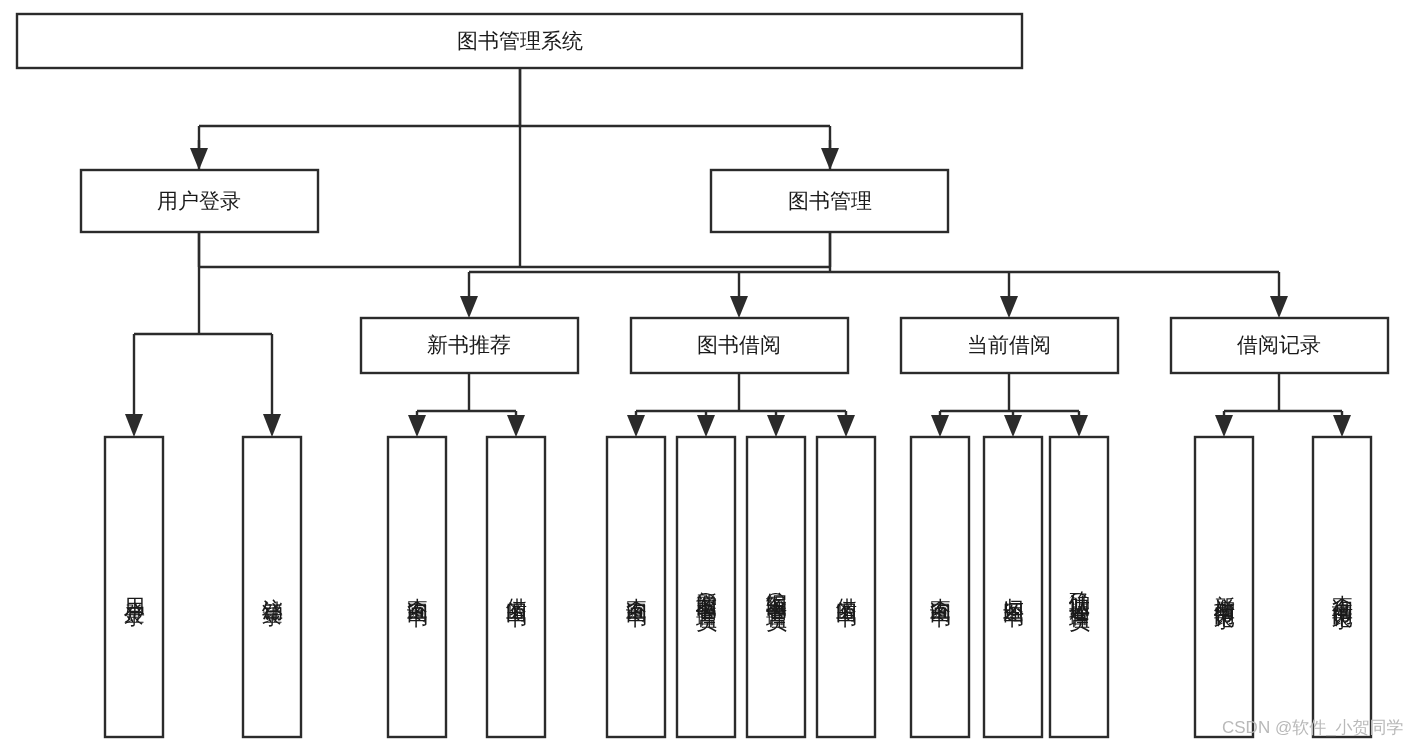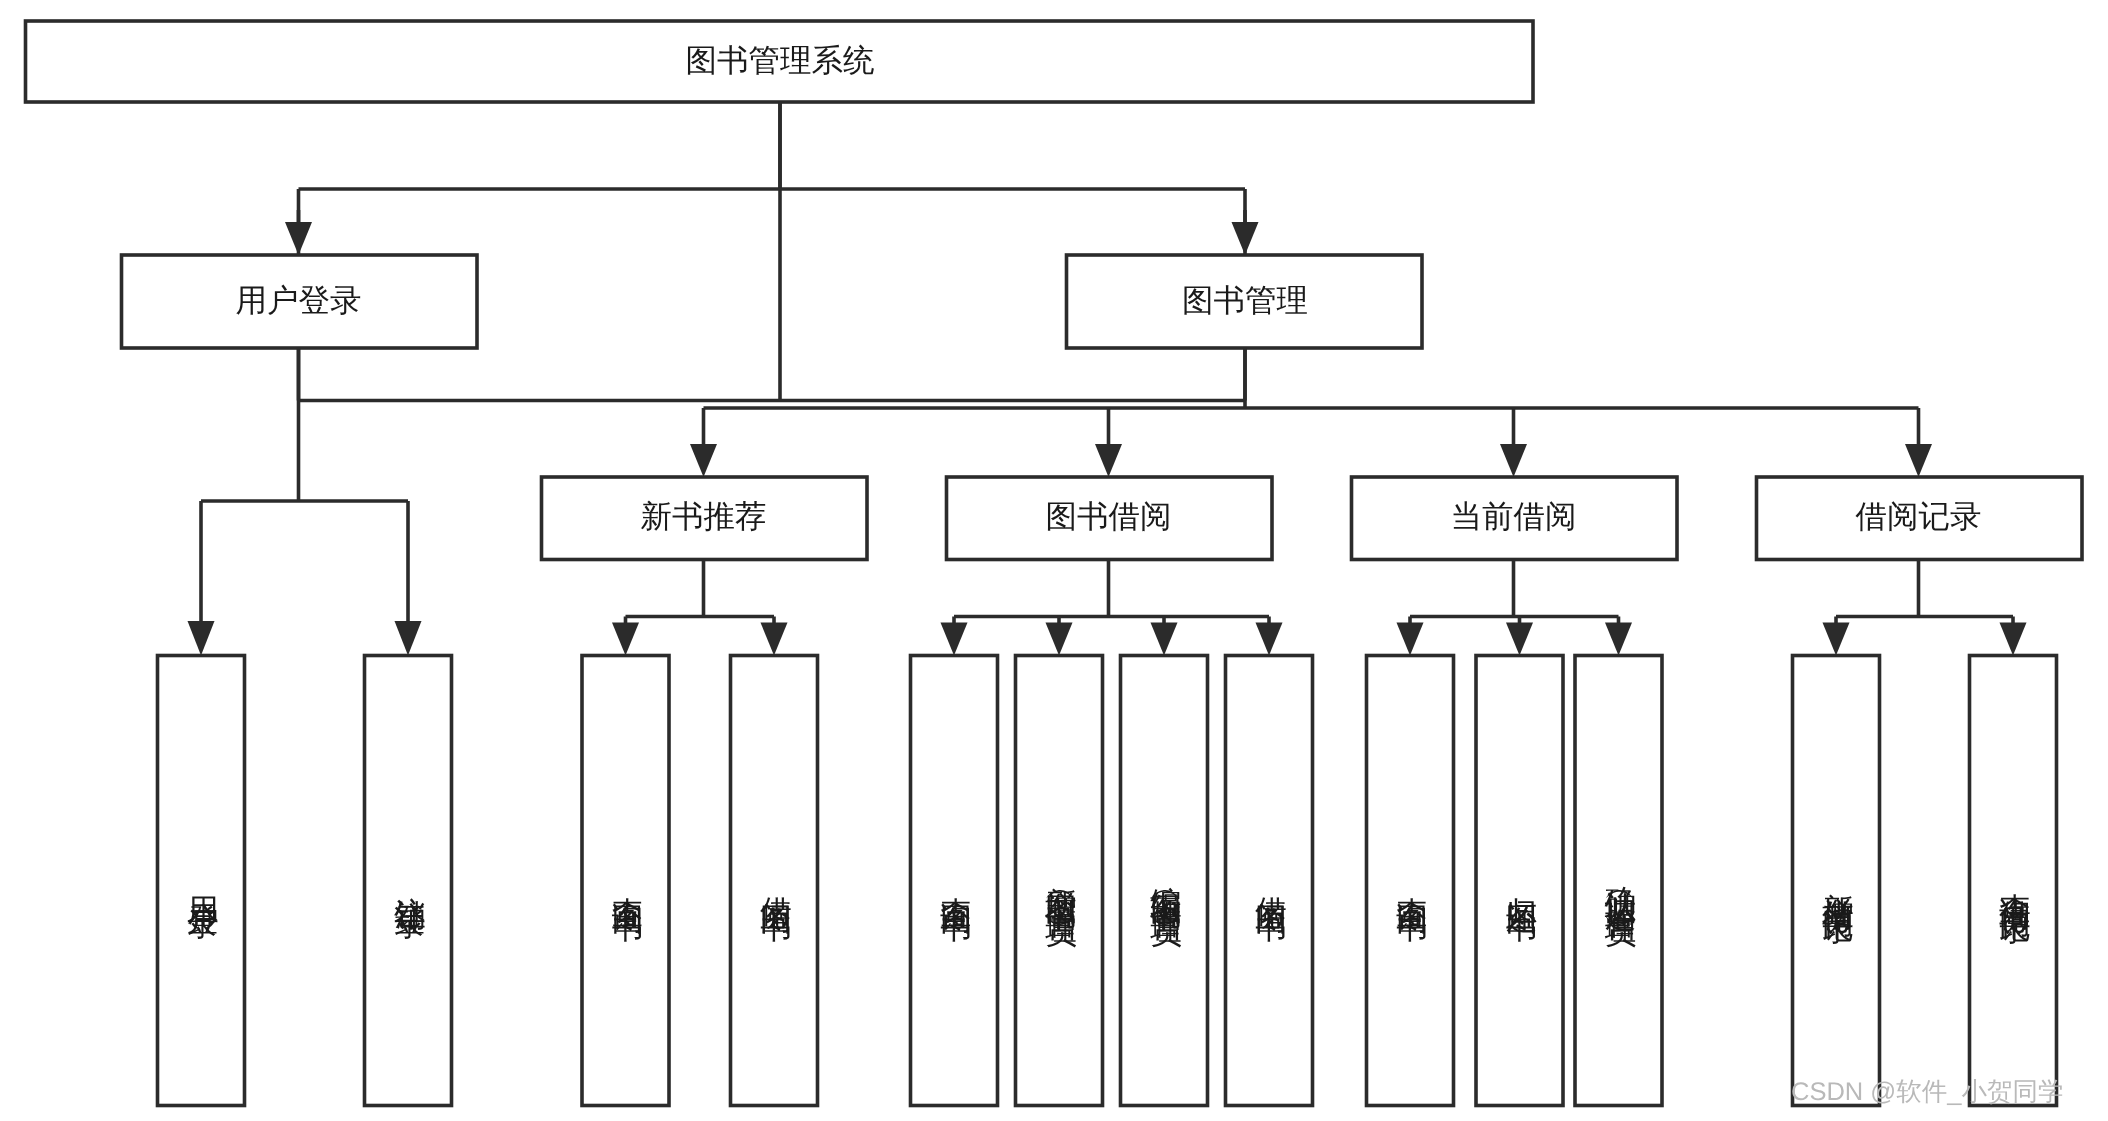--- a/index.html
+++ b/index.html
@@ -63,20 +63,21 @@
     white-space: nowrap;
     user-select: none;
   }
   .watermark {
     position: absolute;
     font-family: "Liberation Sans", "DejaVu Sans", sans-serif;
     font-size: 17px;
     color: #b9b9b9;
     white-space: nowrap;
     user-select: none;
+    margin-left: 28px;
   }
 </style>
 </head>
 <body>
 
 <div id="diagram-root">
 
   <svg class="canvas" viewBox="0 0 1405 747">
 
     <g>

